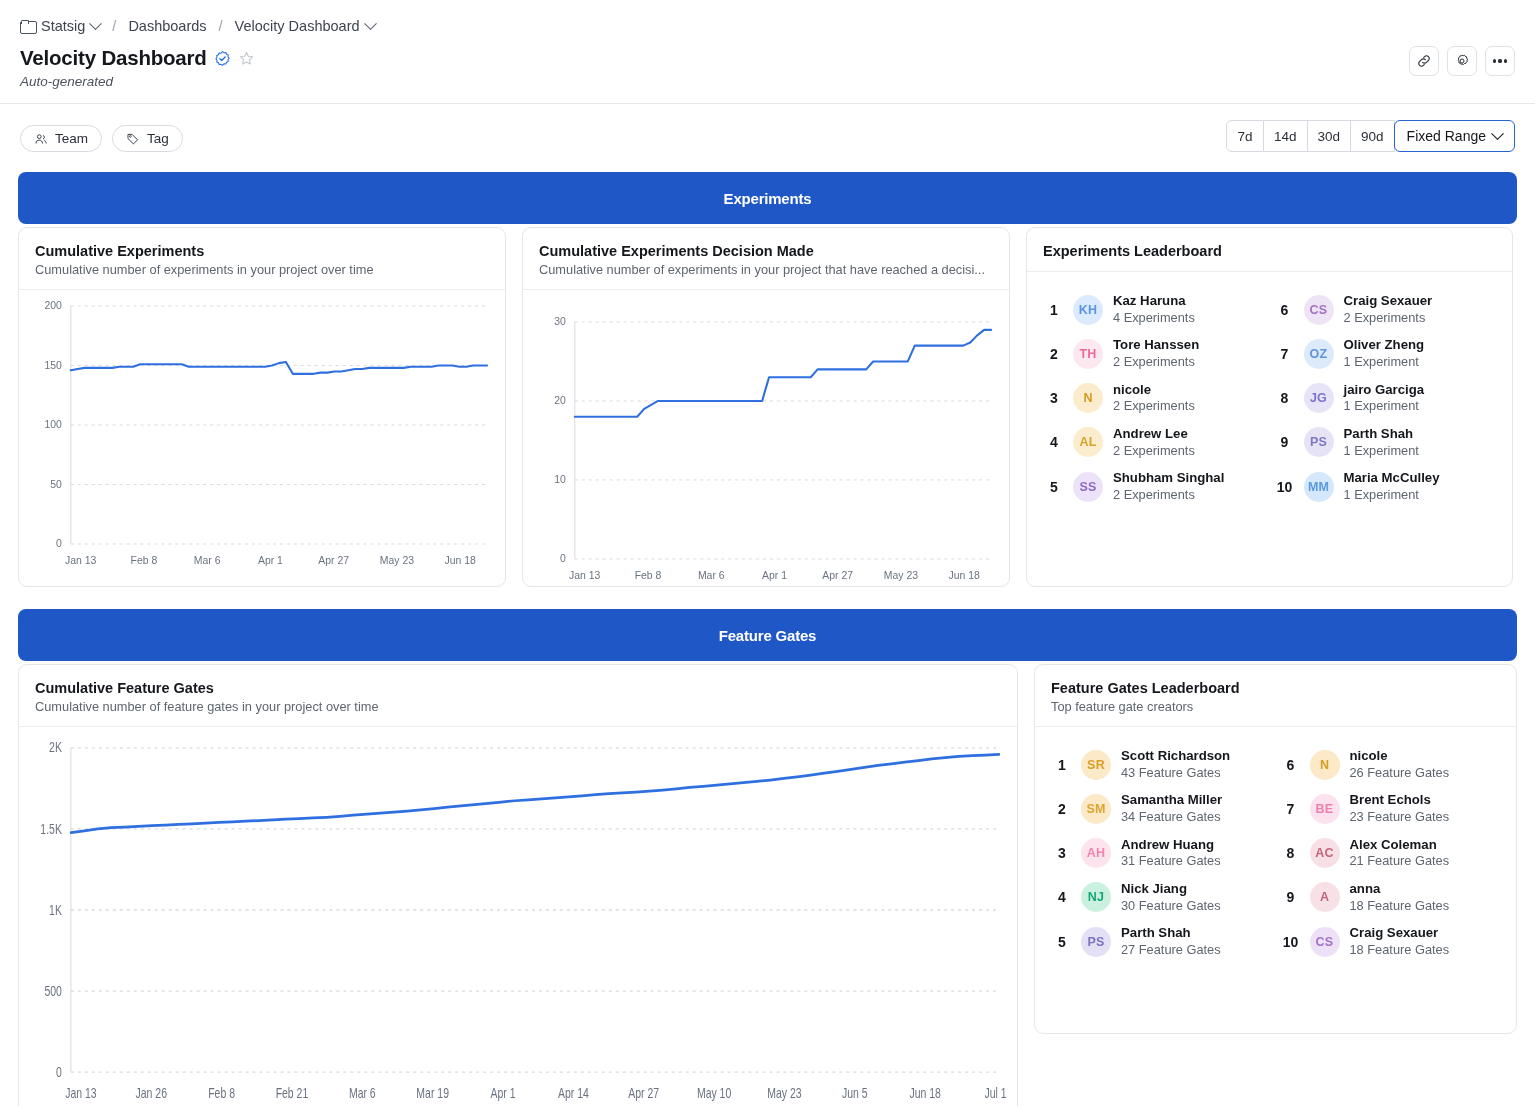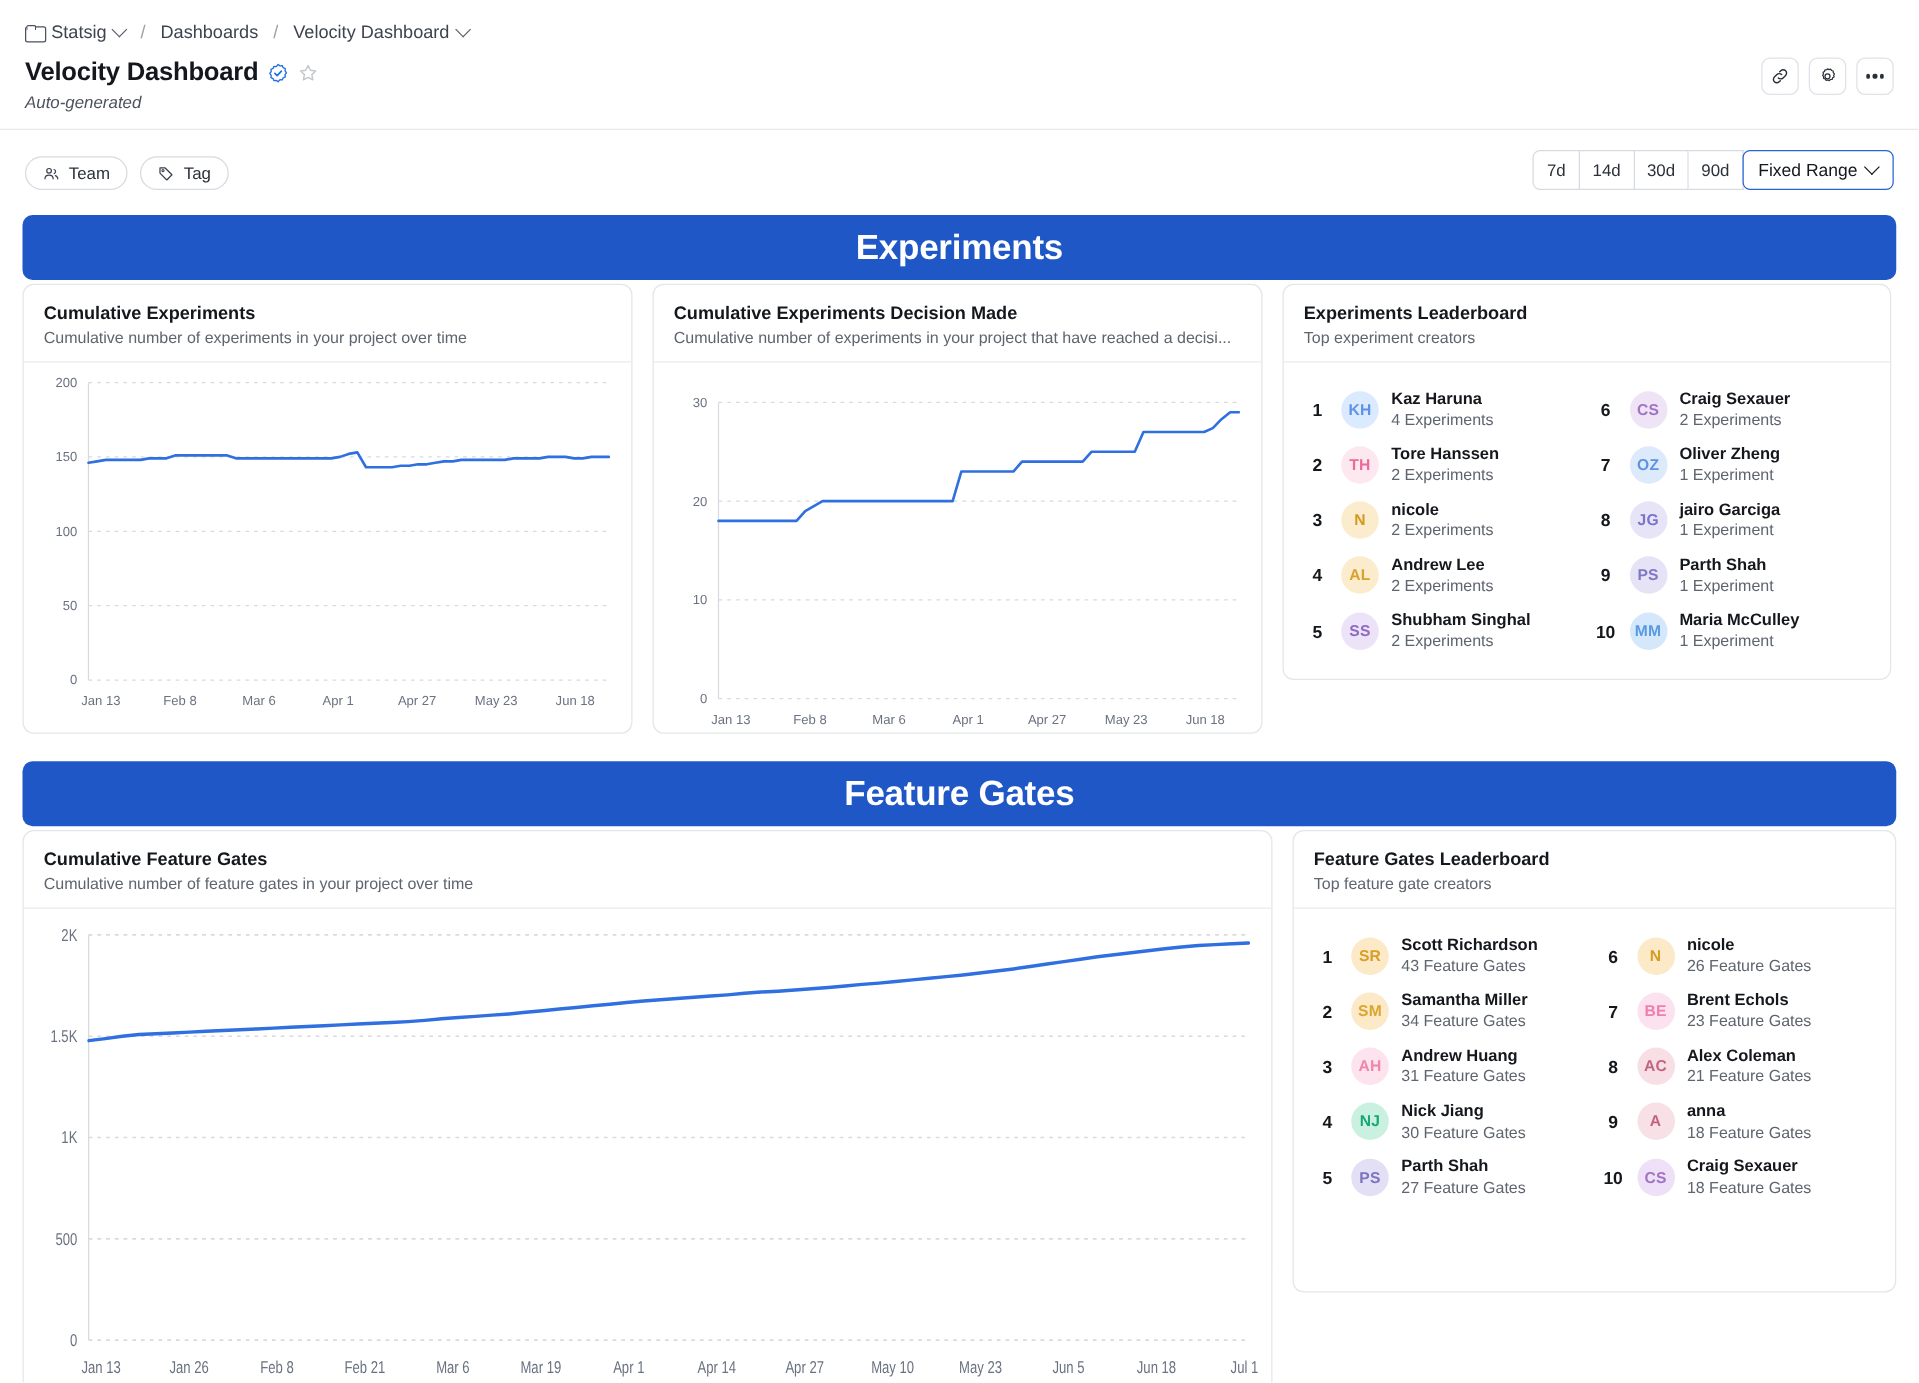--- a/index.html
+++ b/index.html
@@ -78,21 +78,21 @@
     height:32px; padding:0 12px; display:flex; align-items:center; gap:7px;
     border:1.4px solid #2663d6; border-radius:6px; background:#fff;
     font-size:14px; color:#14171c; cursor:pointer; margin-left:-1px;
   }
 
   
   .banner {
     margin: 6px 18px 0 18px;
     height: 52px; border-radius:8px;
     background: var(--accent, #1f57c6);
-    color:#fff; font-size:28px; font-weight:700;
+    color:#fff; font-size:15px; font-weight:700;
     display:flex; align-items:center; justify-content:center;
     letter-spacing:-0.2px;
   }
 
   
   .grid { display:flex; gap:16px; padding: 3px 18px 0 18px; }
   .card {
     background:#fff; border:1px solid #e4e6e9; border-radius:9px;
     display:flex; flex-direction:column; overflow:hidden;
   }
@@ -266,24 +266,23 @@
             <text x="252.5" y="274" text-anchor="middle" class="tick-txt">Apr 1</text>
             <text x="316" y="274" text-anchor="middle" class="tick-txt">Apr 27</text>
             <text x="379.5" y="274" text-anchor="middle" class="tick-txt">May 23</text>
             <text x="443" y="274" text-anchor="middle" class="tick-txt">Jun 18</text>
             <path d="M52.00 111.20 L58.97 111.20 L65.93 111.20 L72.90 111.20 L79.87 111.20 L86.83 111.20 L93.80 111.20 L100.77 111.20 L107.73 111.20 L114.70 111.20 L121.67 103.27 L128.63 99.30 L135.60 95.33 L142.57 95.33 L149.53 95.33 L156.50 95.33 L163.47 95.33 L170.43 95.33 L177.40 95.33 L184.37 95.33 L191.33 95.33 L198.30 95.33 L205.27 95.33 L212.23 95.33 L219.20 95.33 L226.17 95.33 L233.13 95.33 L240.10 95.33 L247.07 71.53 L254.03 71.53 L261.00 71.53 L267.97 71.53 L274.93 71.53 L281.90 71.53 L288.87 71.53 L295.83 63.60 L302.80 63.60 L309.77 63.60 L316.73 63.60 L323.70 63.60 L330.67 63.60 L337.63 63.60 L344.60 63.60 L351.57 55.67 L358.53 55.67 L365.50 55.67 L372.47 55.67 L379.43 55.67 L386.40 55.67 L393.37 39.80 L400.33 39.80 L407.30 39.80 L414.27 39.80 L421.23 39.80 L428.20 39.80 L435.17 39.80 L442.13 39.80 L449.10 36.63 L456.07 29.49 L463.03 23.93 L470.00 23.93 " fill="none" stroke="#2f6fe0" stroke-width="2.1" stroke-linejoin="round" stroke-linecap="round"></path>
           </svg>
       </div>
     </div>
   </div>
 
-  <div class="card" style="width:487px;height:317px;">
+  <div class="card" style="width:487px;height:360px;">
     <div class="card-hd">
       <div class="card-title">Experiments Leaderboard</div>
-      <div class="card-sub">Top experiment creators</div>
     </div>
     <div class="card-body">
       <div class="lb-body" id="lb-exp">
           <div class="lb-col">
             <div class="lb-row">
               <span class="lb-rank">1</span>
               <span class="avatar" style="background:#dbeafe;color:#5b93e8">KH</span>
               <span class="lb-txt">
                 <span class="lb-name">Kaz Haruna</span>
                 <span class="lb-cnt">4 Experiments</span>

